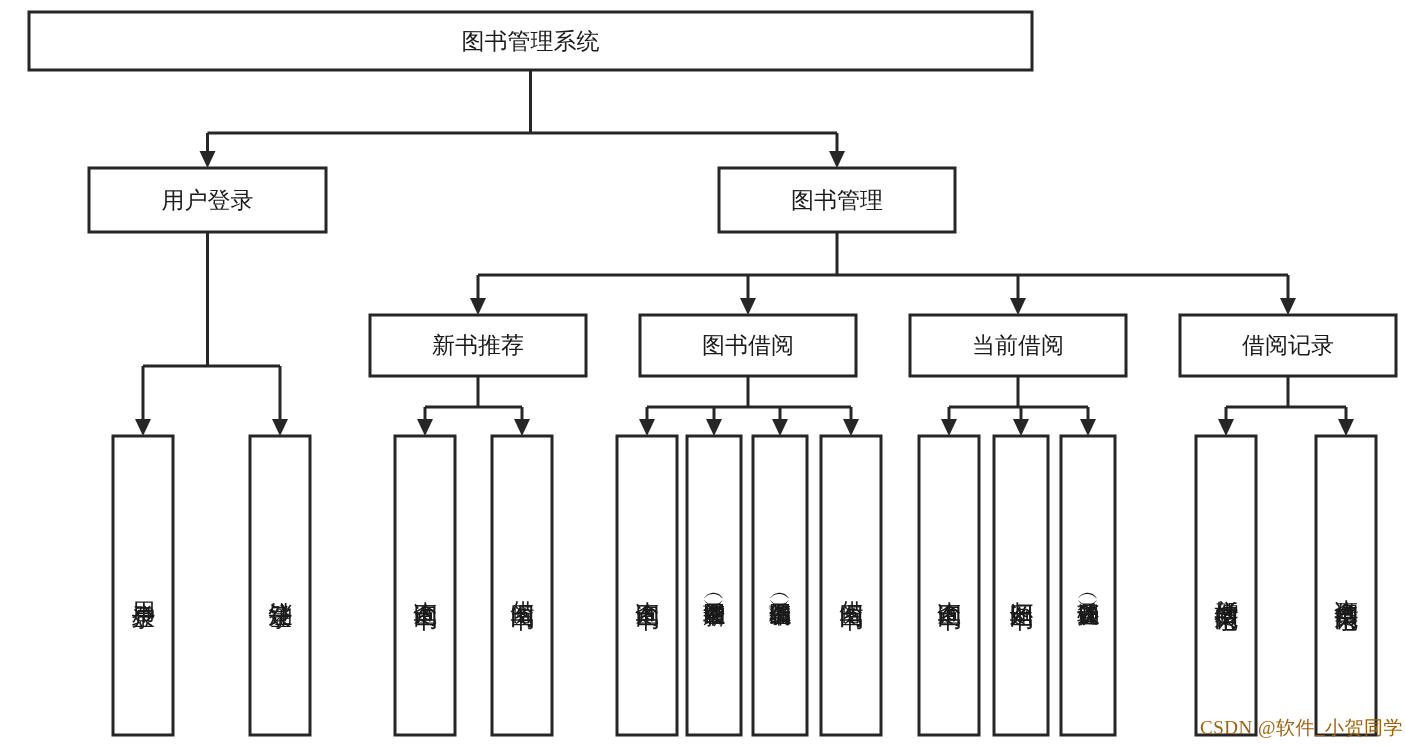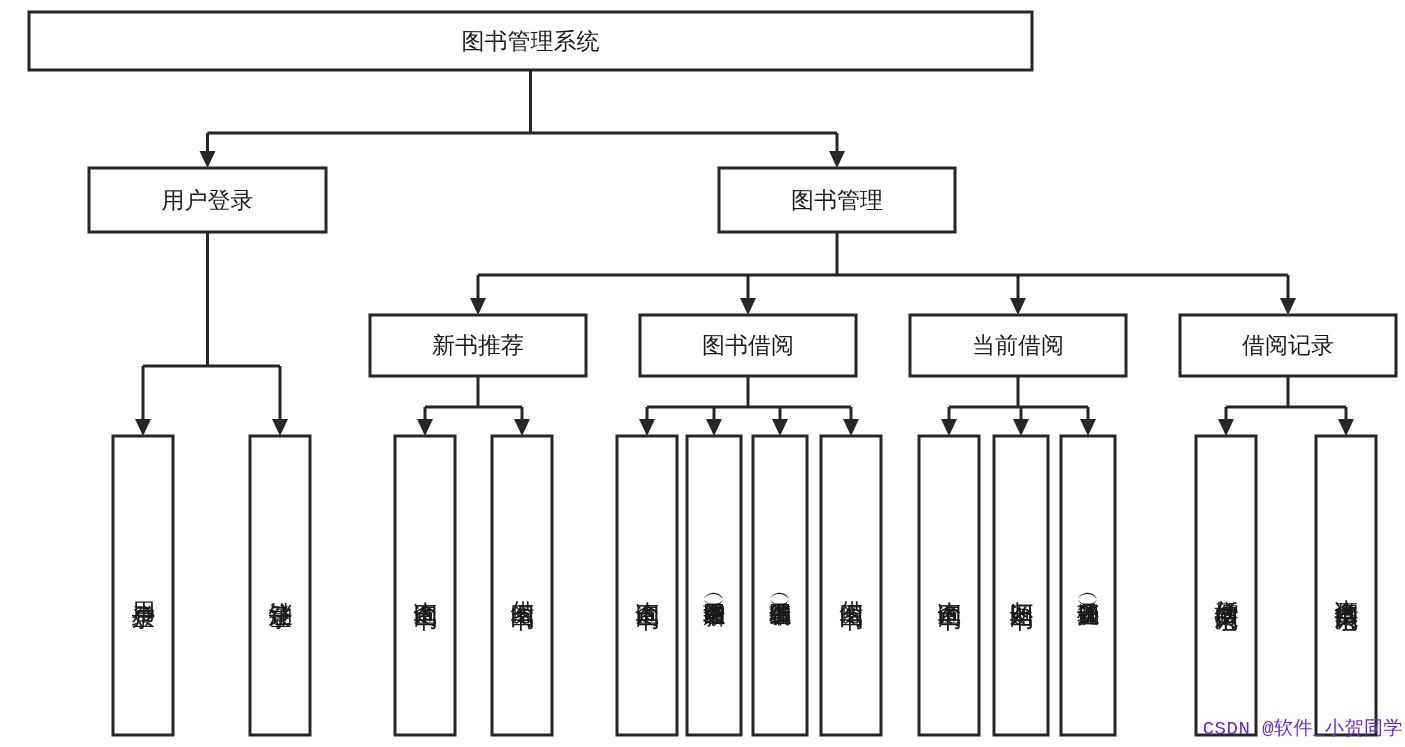--- a/index.html
+++ b/index.html
@@ -64,23 +64,23 @@
     line-height: 1.12;
     letter-spacing: 2px;
     color: #1a1a1a;
     white-space: nowrap;
     text-align: center;
   }
   .watermark {
     position: absolute;
     right: 10px;
     bottom: 6px;
-    font-family: Liberation Mono, monospace;
+    font-family: Liberation Serif, serif;
     font-size: 19px;
-    color: #6d28d9;
+    color: #a16207;
     letter-spacing: 0.5px;
     user-select: none;
   }
 </style>
 </head>
 <body>
 
 <div id="diagram-root">
   <svg class="diagram" viewBox="0 0 1405 747">
     <g id="connector-layer">

